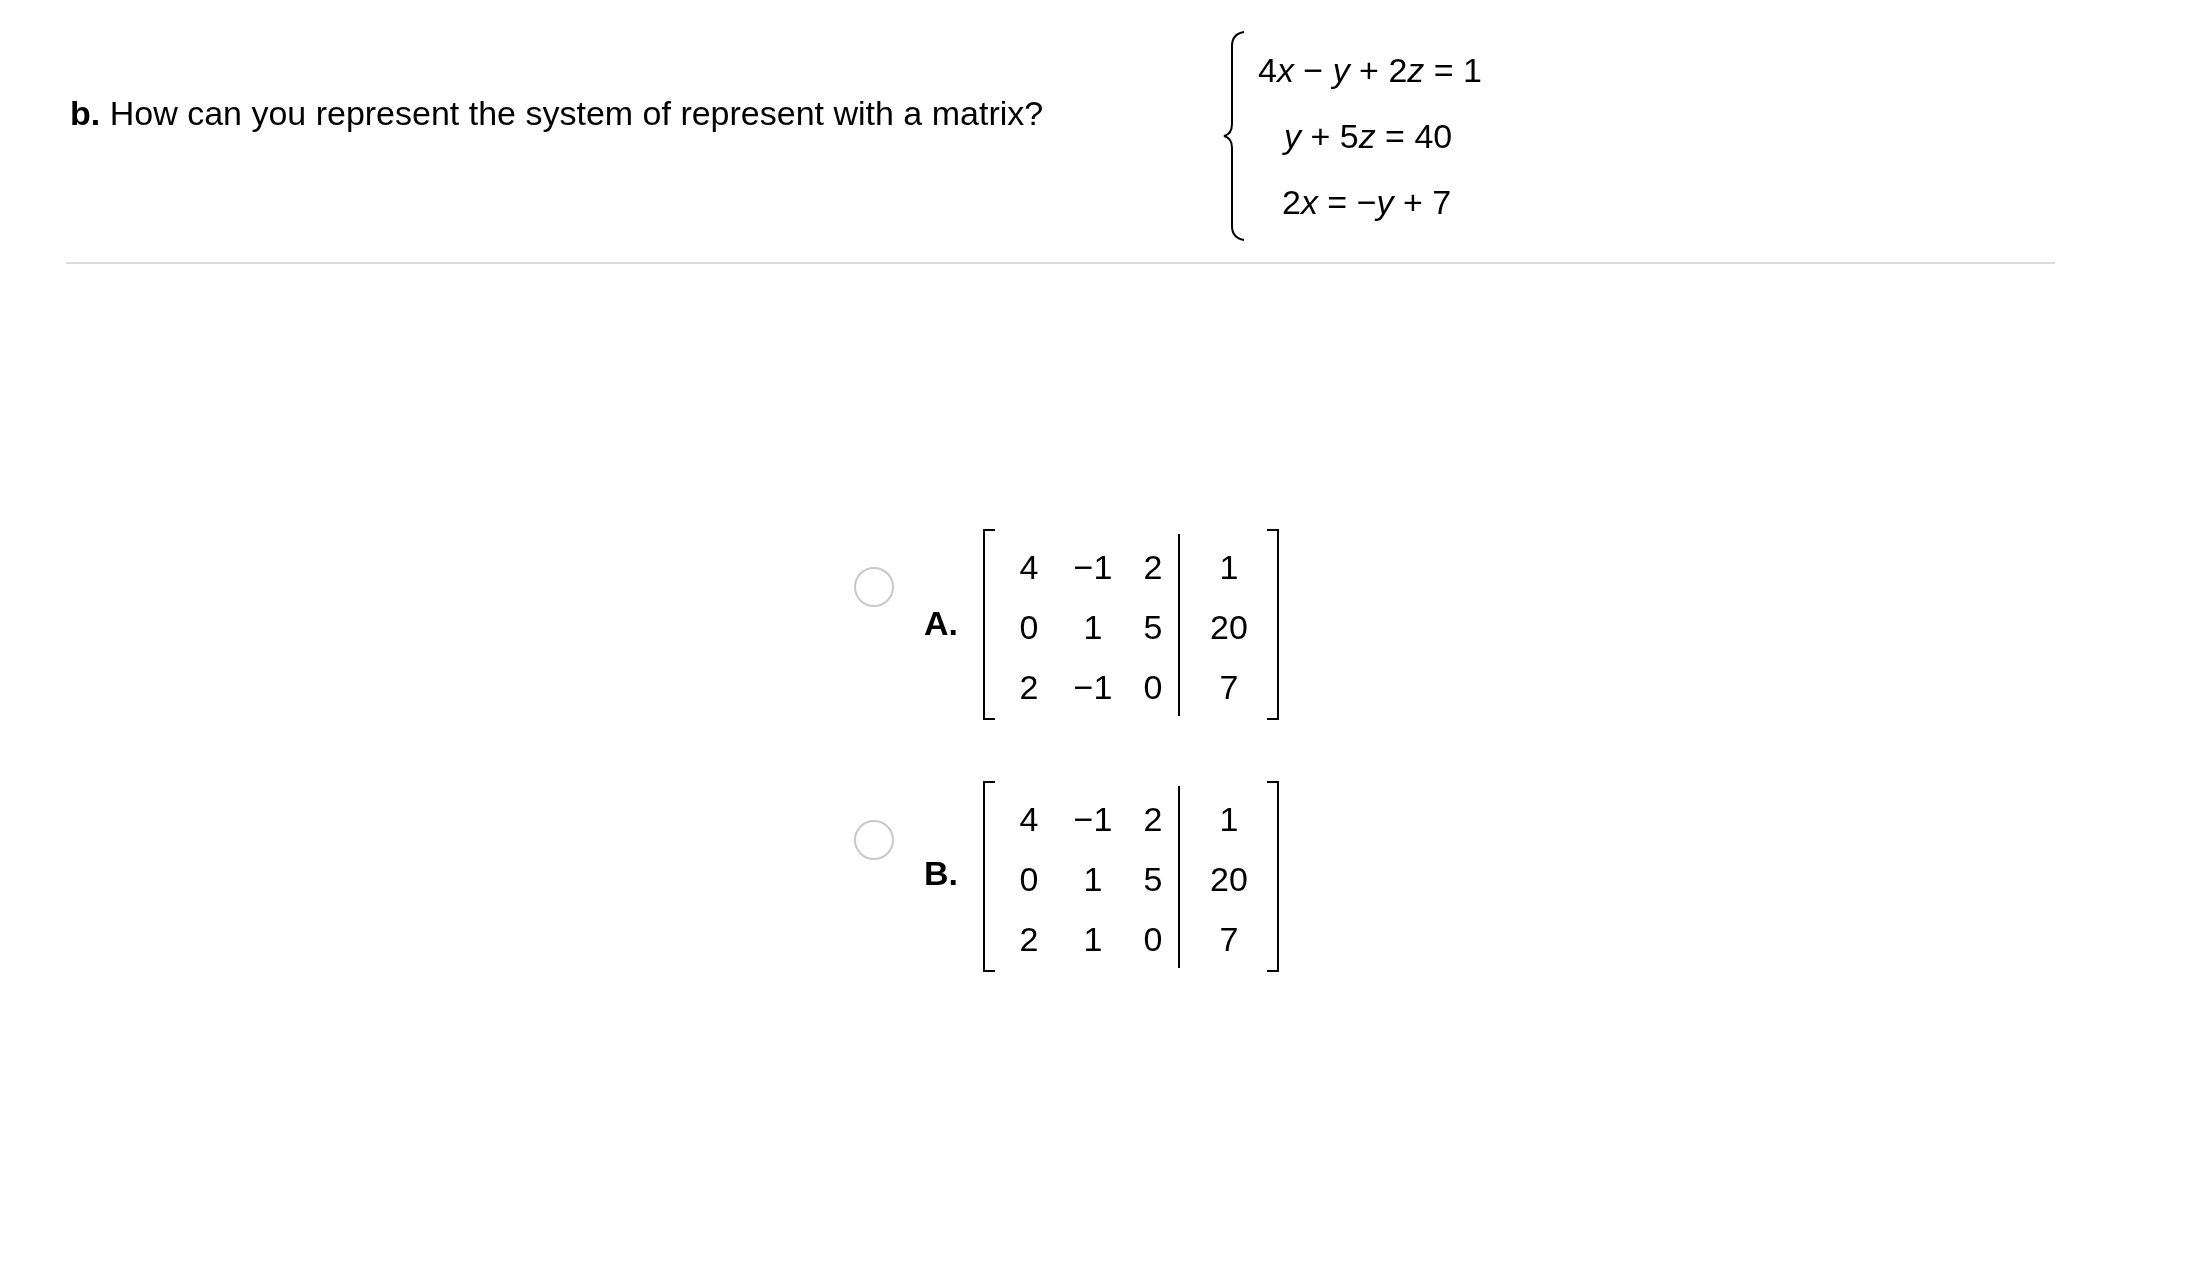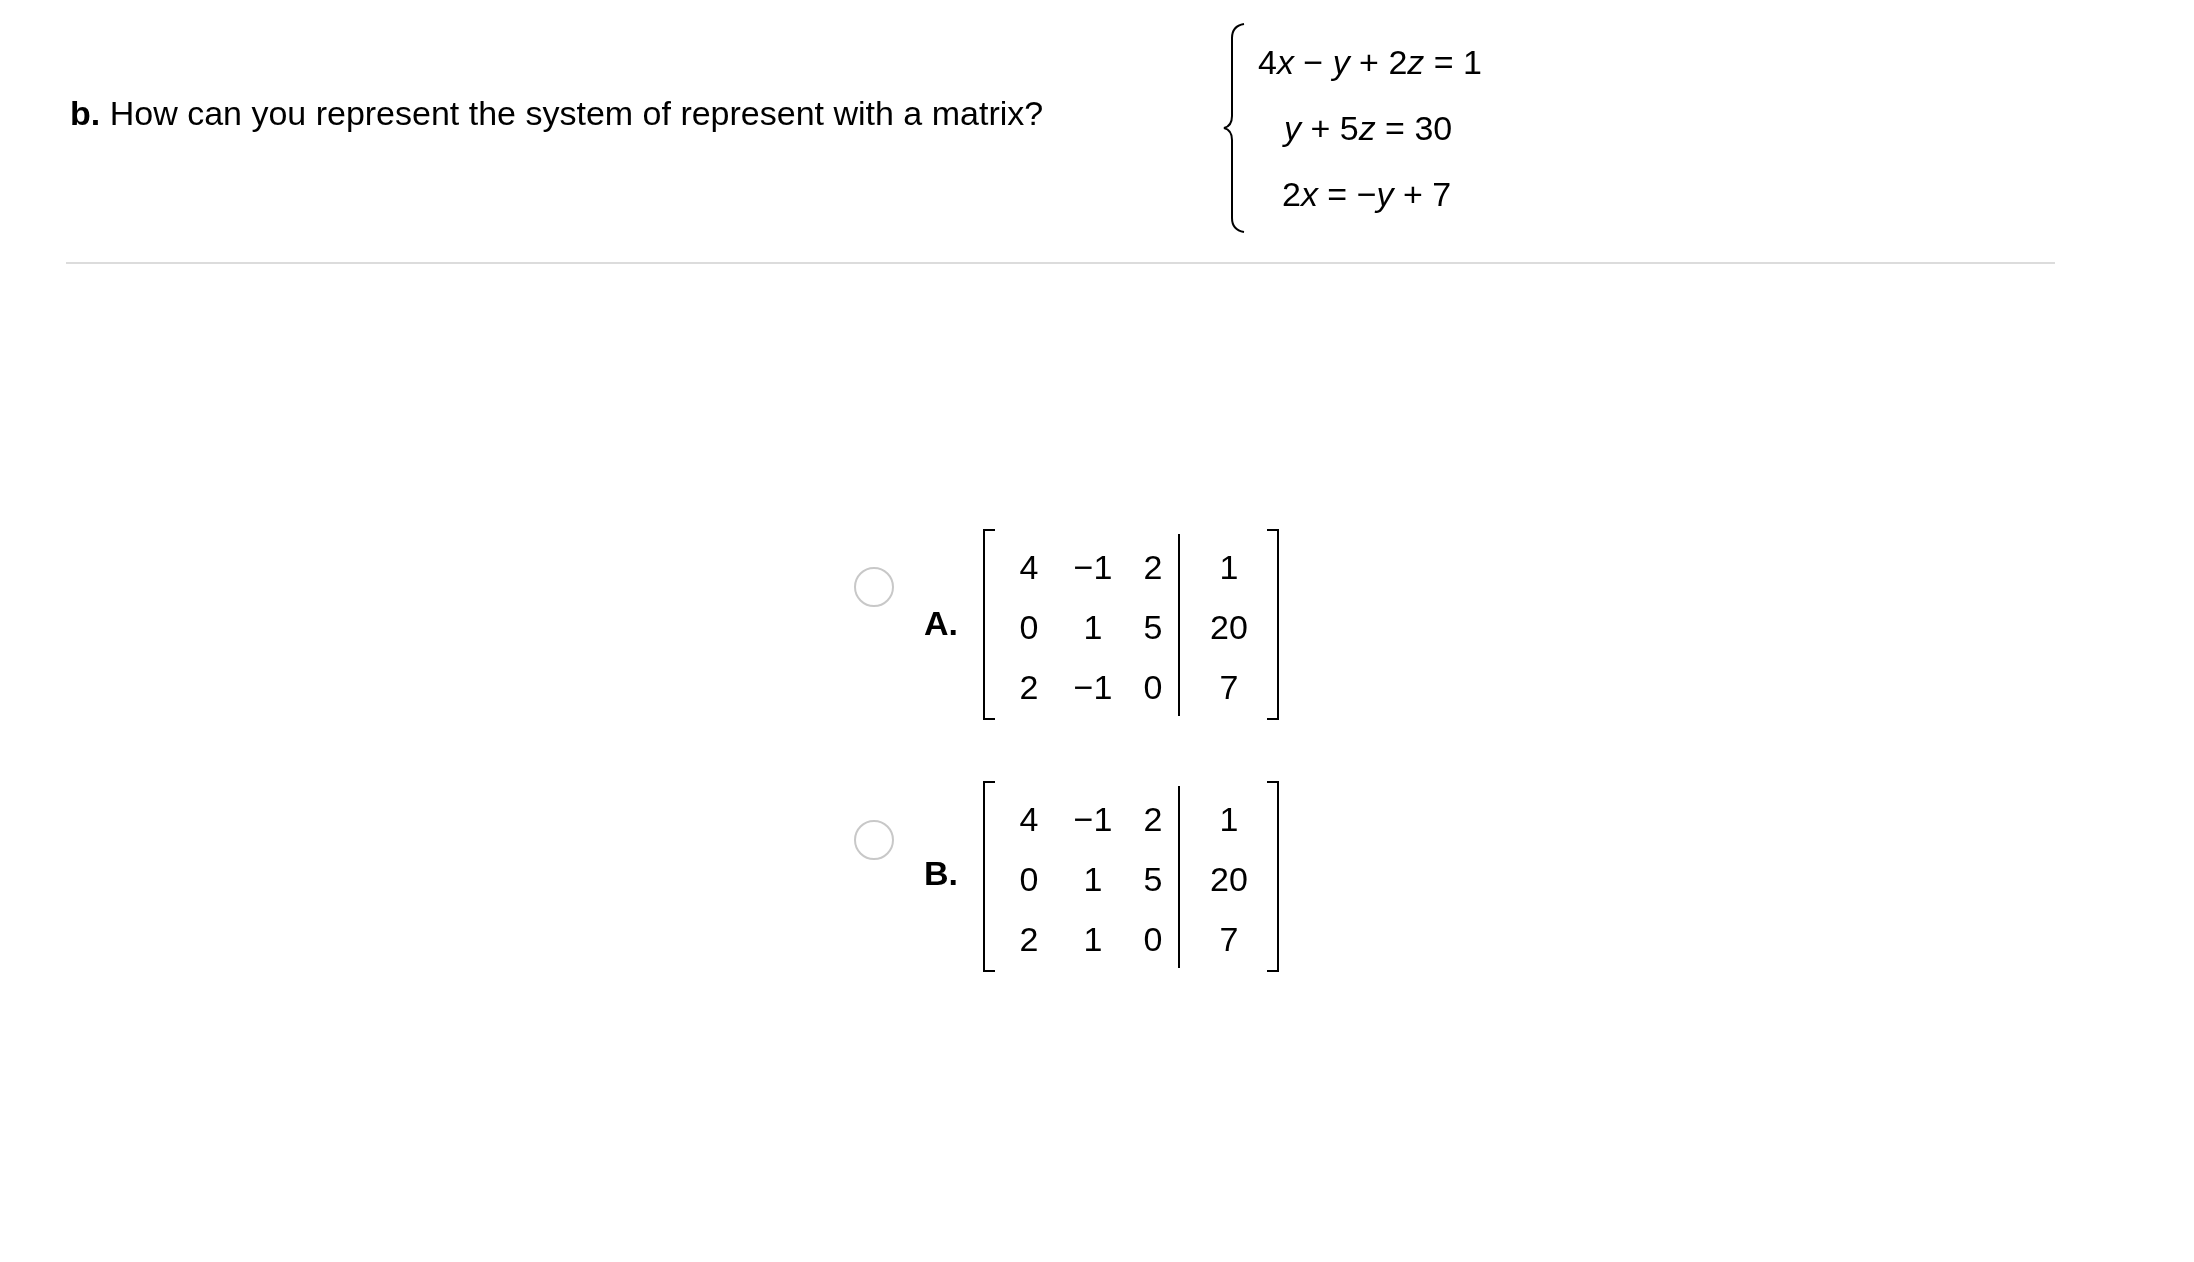--- a/index.html
+++ b/index.html
@@ -1,20 +1,20 @@
 <!DOCTYPE html>
 <html><head>
 <meta charset="utf-8">
 <style>
   html, body { margin:0; padding:0; background:#ffffff; }
   body { width:2194px; height:1262px; position:relative; overflow:hidden;
          font-family:"Liberation Sans", sans-serif; color:#000; }
   .question { position:absolute; left:70px; top:93px; font-size:34px; line-height:40px; white-space:nowrap; }
   .question .part { font-weight:bold; }
-  .system { position:absolute; left:1222px; top:22px; width:300px; height:212px;text-align:center; }
+  .system { position:absolute; left:1222px; top:30px; width:300px; height:212px;text-align:center; }
   .brace { position:absolute; left:0; top:0; width:30px; height:212px; }
   .eq { position:absolute; font-size:34px; line-height:40px; white-space:nowrap; }
   .eq i { font-style:italic; }
   .divider { position:absolute; left:66px; top:262px; width:1989px; height:2px; background:#dcdcdc; }
   .choice { position:absolute; left:852px; width:460px; height:195px; }
   .radio { position:absolute; left:2px; width:40px; height:40px; border:2px solid #c8c8c8; border-radius:50%; box-sizing:border-box; background:#fff; cursor:pointer; }
   .clabel { position:absolute; left:72px; font-size:34px; font-weight:bold; line-height:40px; }
   .matrix { position:absolute; left:131px; top:0; width:296px; height:193px; }
   .br { position:absolute; top:0; width:12px; height:191px; border:2px solid #000; box-sizing:border-box; }
   .br.l { left:0; border-right:none; }
@@ -30,21 +30,21 @@
 </div>
 
 <div class="system">
   <svg class="brace" viewBox="0 0 30 212" width="30" height="212">
     <path d="M22 2 Q10 4 10 16 L10 94 Q10 104 2 106 Q10 108 10 118 L10 196 Q10 208 22 210" fill="none" stroke="#000" stroke-width="2"></path>
   </svg>
   <div class="eq" style="left:36px; top:20px;">
     <span>4</span><i>x</i><span> − </span><i>y</i><span> + 2</span><i>z</i><span> = 1</span>
   </div>
   <div class="eq" style="left:62px; top:86px;">
-    <i>y</i><span> + 5</span><i>z</i><span> = 30</span>
+    <i>y</i><span> + 5</span><i>z</i><span> = 40</span>
   </div>
   <div class="eq" style="left:60px; top:152px;">
     <span>2</span><i>x</i><span> = −</span><i>y</i><span> + 7</span>
   </div>
 </div>
 
 <div class="divider"></div>
 
 <div class="choice" style="top:529px;">
   <div class="radio" style="top:38px;"></div>

